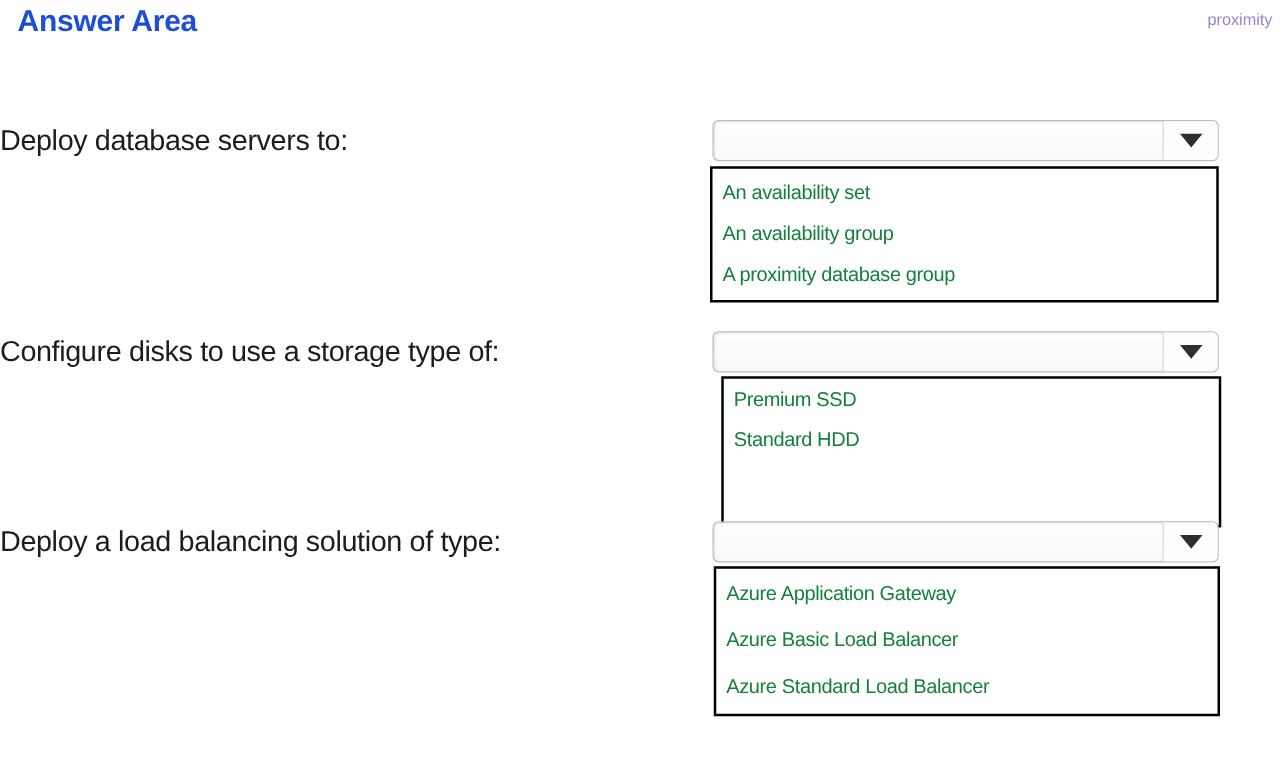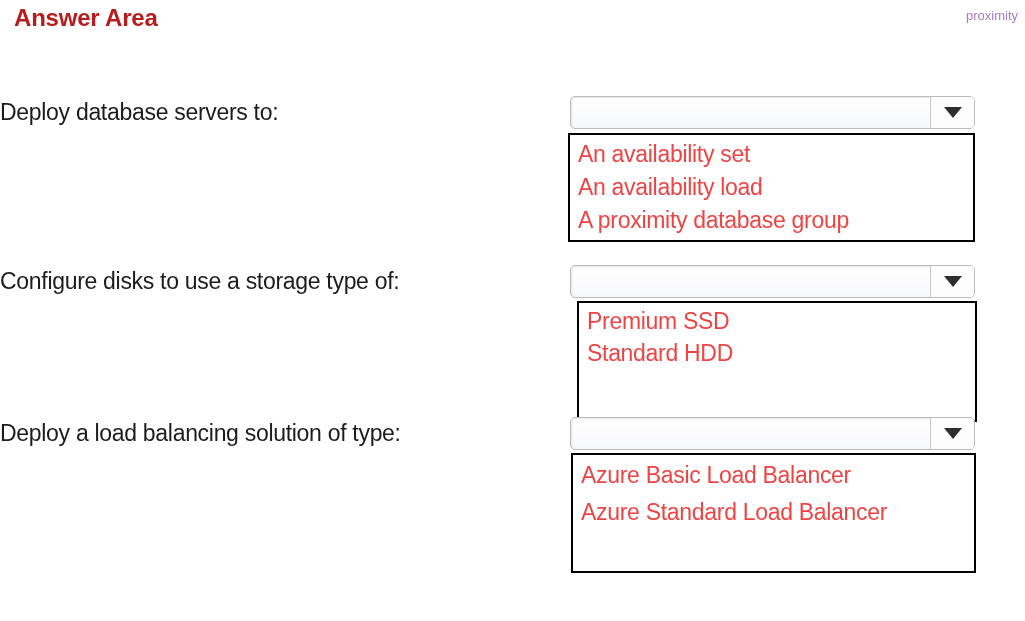--- a/index.html
+++ b/index.html
@@ -14,21 +14,21 @@
   .canvas{
     position:relative;
     width:1025px; height:621px;
     background:#ffffff;
     font-family:"Liberation Sans", sans-serif;
     overflow:hidden;
   }
   .page-title{
     position:absolute; left:14px; top:4px;
     margin:0;
-    font-size:24px; font-weight:700; color:#b91c1c;
+    font-size:24px; font-weight:700; color:#1d4ed8;
     letter-spacing:-0.2px;
   }
   .watermark{
     position:absolute; right:7px; top:8px;
     font-size:13px; color:var(--watermark);
   }
   .row{ position:absolute; left:0; width:1025px; }
   .row-1{ top:96px; }
   .row-2{ top:265px; }
   .row-3{ top:417px; }
@@ -73,21 +73,21 @@
   .optlist{
     position:absolute;
     border:2px solid var(--list-border);
     background:#ffffff;
   }
   .row-1 .optlist{ left:568px; top:37px; width:407px; height:109px; padding-top:3px; }
   .row-2 .optlist{ left:577px; top:36px; width:400px; height:121px; padding-top:2px; }
   .row-3 .optlist{ left:571px; top:36px; width:405px; height:120px; padding-top:2px; }
   .opt{
     padding-left:8px;
-    font-size:23px; color:#ef4444;
+    font-size:16px; color:#15803d;
     letter-spacing:-0.3px;
     white-space:nowrap;
     cursor:pointer;
   }
   .row-1 .opt{ line-height:33px; }
   .row-2 .opt{ line-height:32px; }
   .row-3 .opt{ line-height:37px; }
 </style>
 </head>
 <body>
@@ -100,21 +100,21 @@
   <section class="row row-1">
     <div class="qlabel">Deploy database servers to:</div>
     <div class="dropdown">
       <span class="ddval"></span>
       <span class="ddbtn">
         <span class="tri"></span>
       </span>
     </div>
     <div class="optlist">
       <div class="opt">An availability set</div>
-      <div class="opt">An availability load</div>
+      <div class="opt">An availability group</div>
       <div class="opt">A proximity database group</div>
     </div>
   </section>
 
   <section class="row row-2">
     <div class="qlabel">Configure disks to use a storage type of:</div>
     <div class="dropdown">
       <span class="ddval"></span>
       <span class="ddbtn">
         <span class="tri"></span>
@@ -128,18 +128,19 @@
 
   <section class="row row-3">
     <div class="qlabel">Deploy a load balancing solution of type:</div>
     <div class="dropdown">
       <span class="ddval"></span>
       <span class="ddbtn">
         <span class="tri"></span>
       </span>
     </div>
     <div class="optlist">
+      <div class="opt">Azure Application Gateway</div>
       <div class="opt">Azure Basic Load Balancer</div>
       <div class="opt">Azure Standard Load Balancer</div>
     </div>
   </section>
 
 </div>
 
 </body></html>

